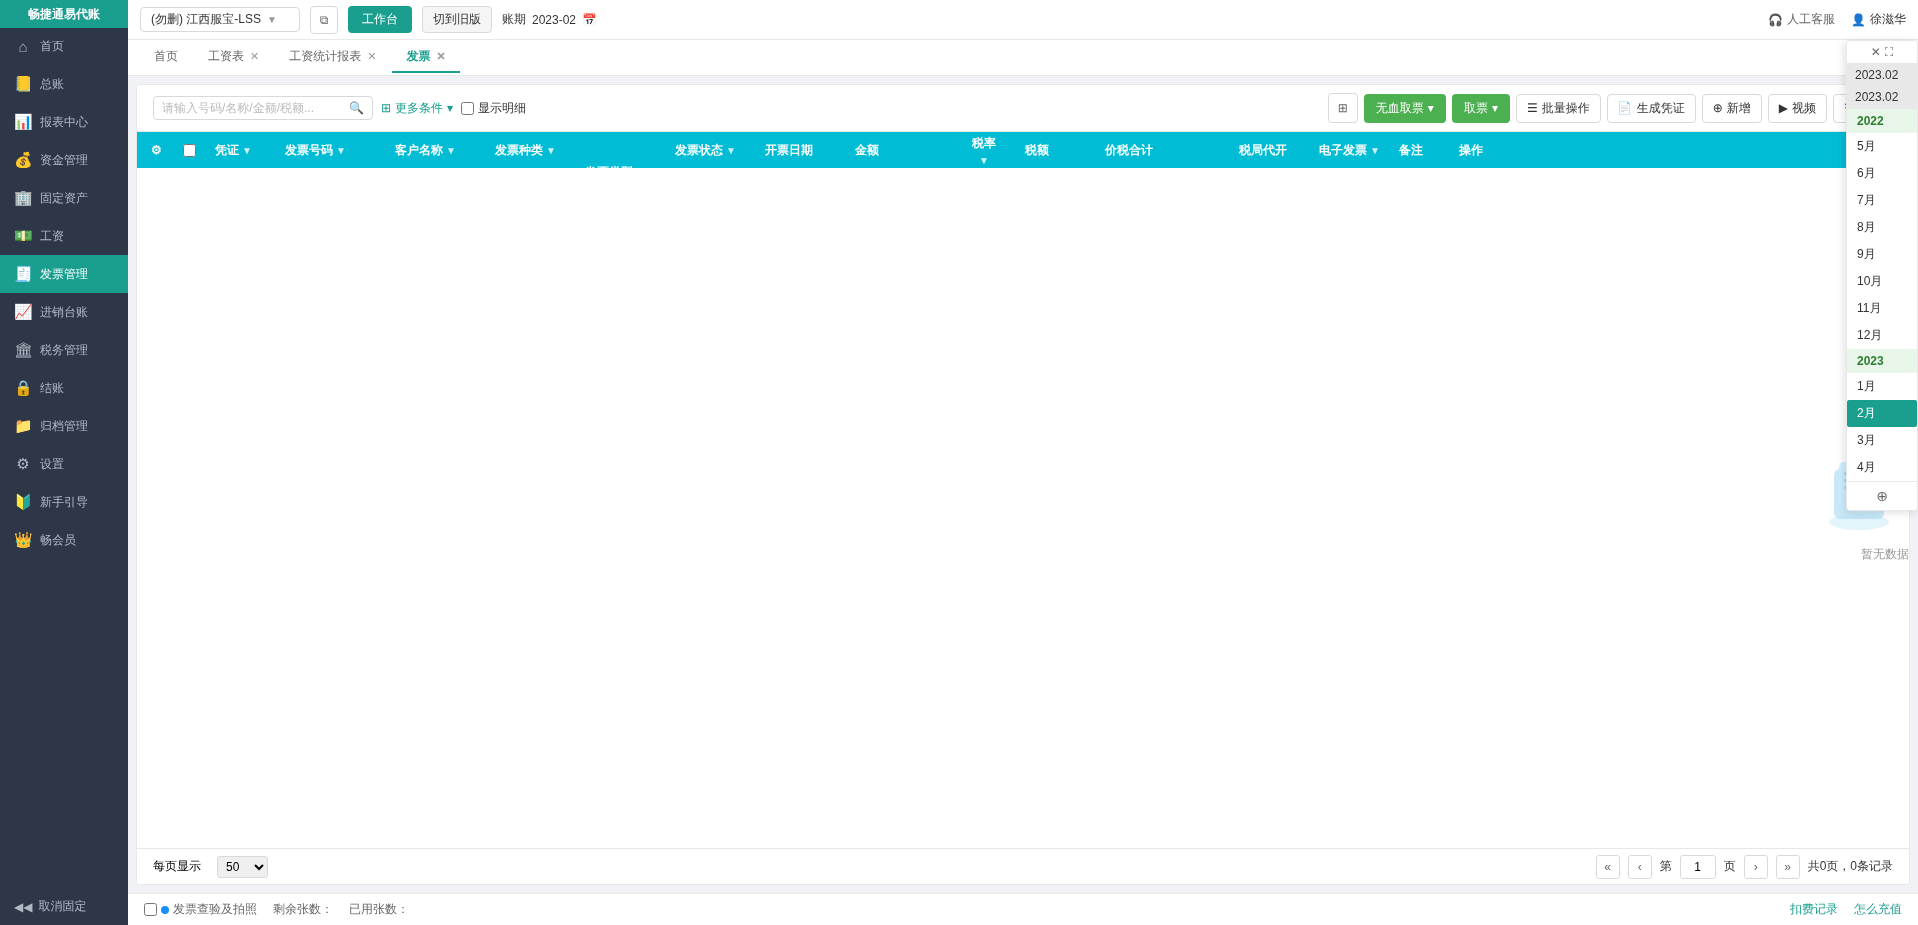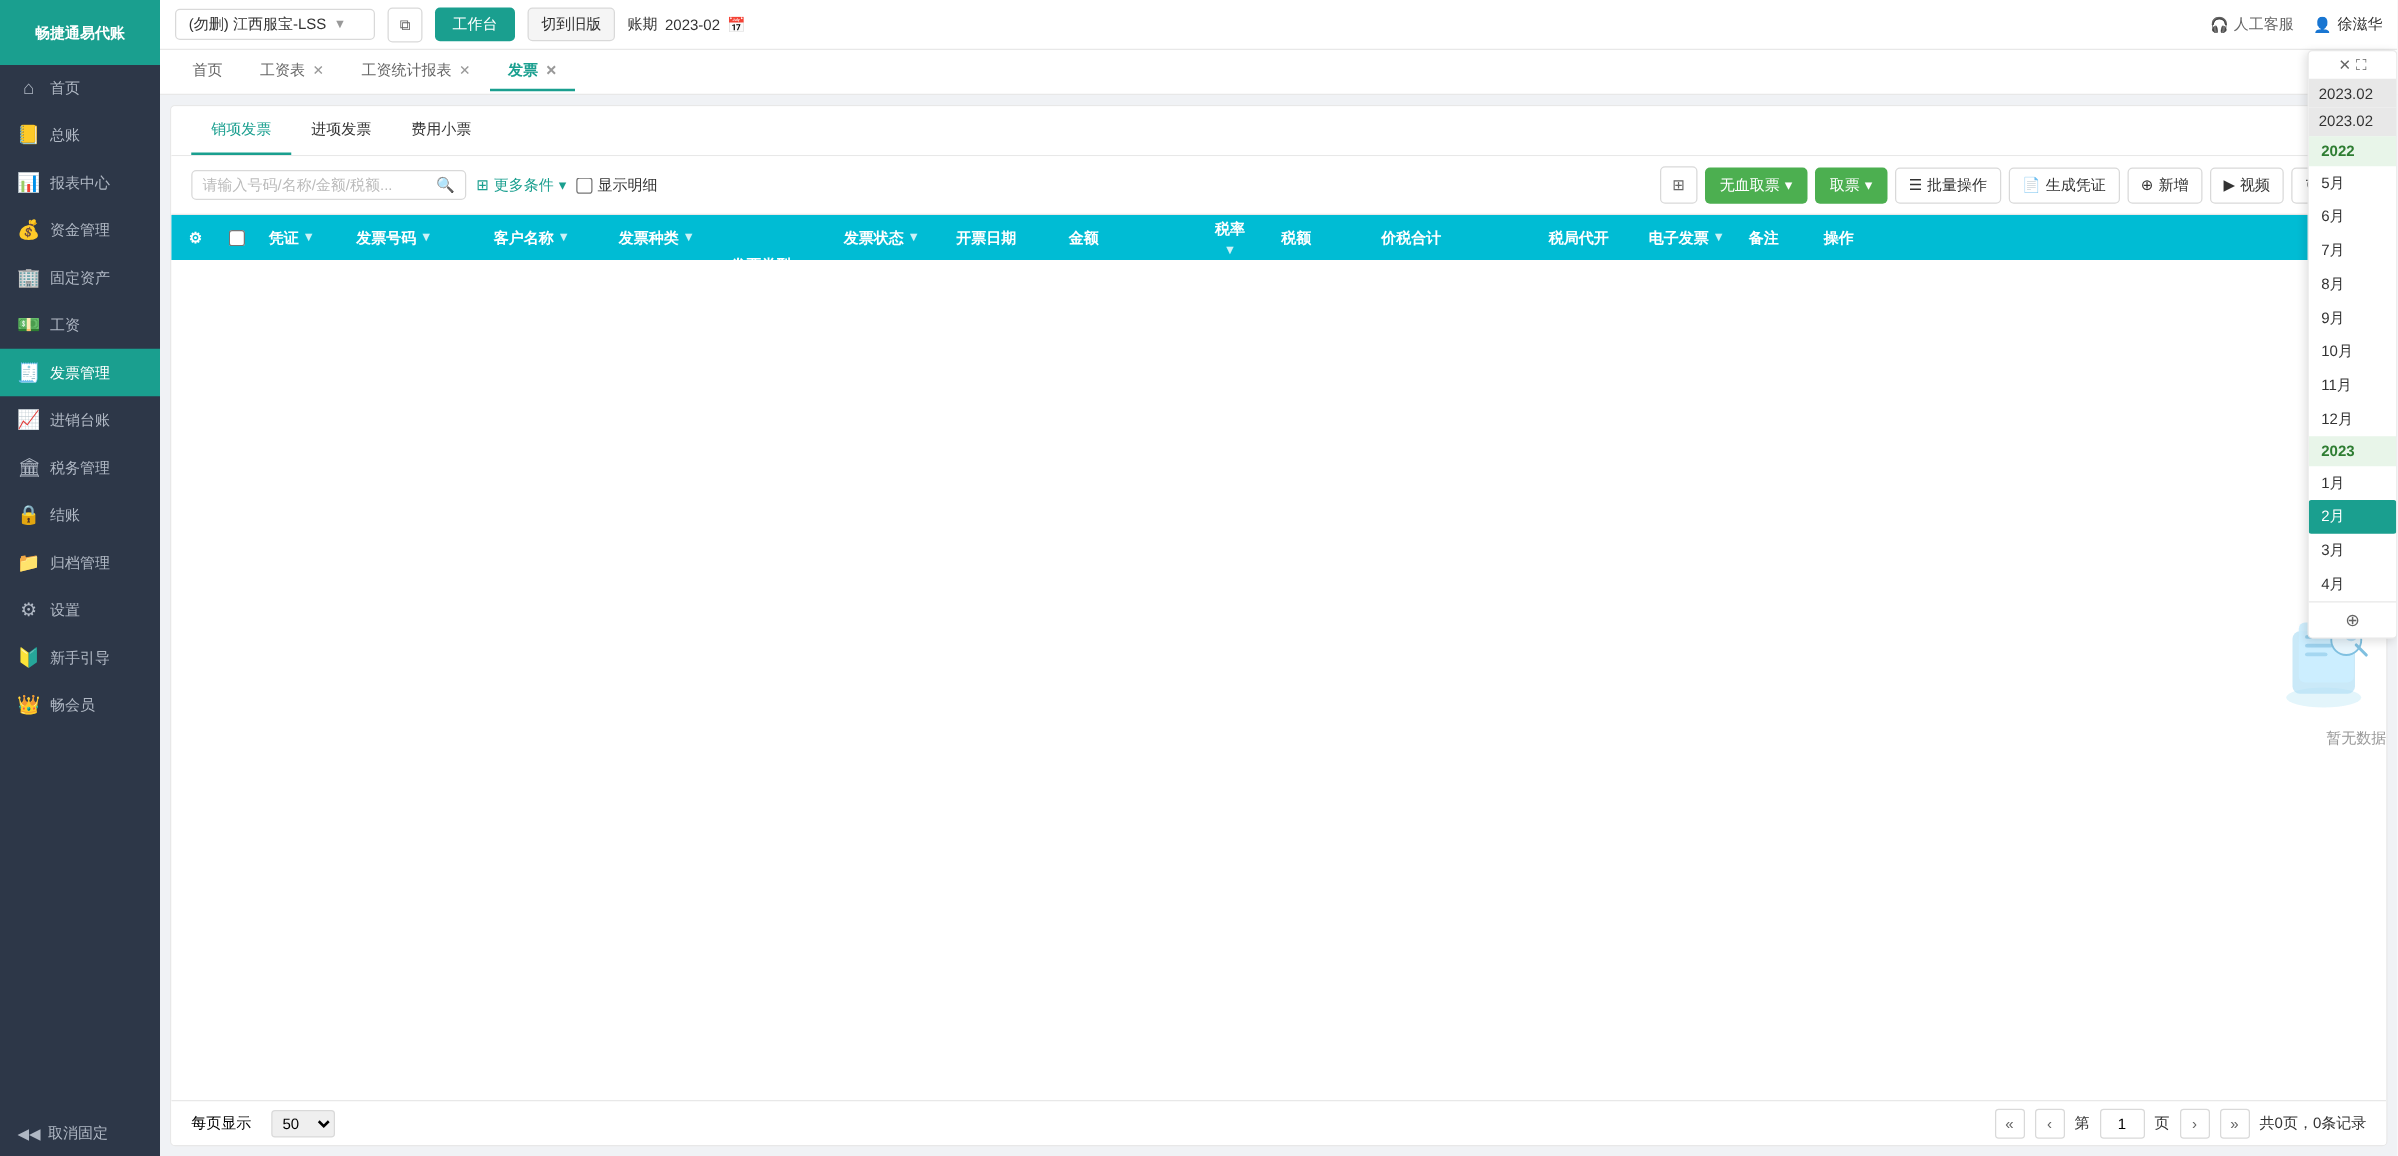--- a/index.html
+++ b/index.html
@@ -10,21 +10,21 @@
       width: 128px;
       min-width: 128px;
       background: #2d3748;
       height: 100%;
       display: flex;
       flex-direction: column;
       color: #ccc;
     }
     .sidebar-logo {
       background: #1a9f8f;
-      height: 52px;
+      height: 28px;
       display: flex;
       align-items: center;
       justify-content: center;
       color: white;
       font-size: 13px;
       font-weight: bold;
       padding: 0 8px;
     }
     .sidebar-item {
       display: flex;
@@ -593,31 +593,20 @@
       <span class="close-x">✕</span>
     </div>
     <div class="tab active">
       <span>发票</span>
       <span class="close-x">✕</span>
     </div>
   </div>
 
   <div class="content">
 
-    <div class="sub-tabs">
-      <div class="sub-tab active">
-        <span>销项发票</span>
-      </div>
-      <div class="sub-tab">
-        <span>进项发票</span>
-      </div>
-      <div class="sub-tab">
-        <span>费用小票</span>
-      </div>
-    </div>
 
     <div class="toolbar">
       <div class="toolbar-left">
         <div class="search-box">
           <input type="text" placeholder="请输入号码/名称/金额/税额..." style="">
           <span style="color:#bbb;">🔍</span>
         </div>
         <div class="filter-btn">
           <span>⊞</span>
           <span>更多条件</span>
@@ -761,14 +750,26 @@
           <span>›</span>
         </div>
         <div class="page-btn">
           <span>»</span>
         </div>
         <span>共0页，0条记录</span>
       </div>
     </div>
   </div>
 
+  <div class="footer-bar">
+    <div class="footer-check">
+      <input type="checkbox" style="margin: 0px;">
+      <span class="dot-blue"></span>
+      <span>发票查验及拍照</span>
+    </div>
+    <span>剩余张数：</span>
+    <span>已用张数：</span>
+    <span style="flex:1;"></span>
+    <span class="footer-link">扣费记录</span>
+    <span class="footer-link">怎么充值</span>
+  </div>
 
 </div>
 
 </body></html>

